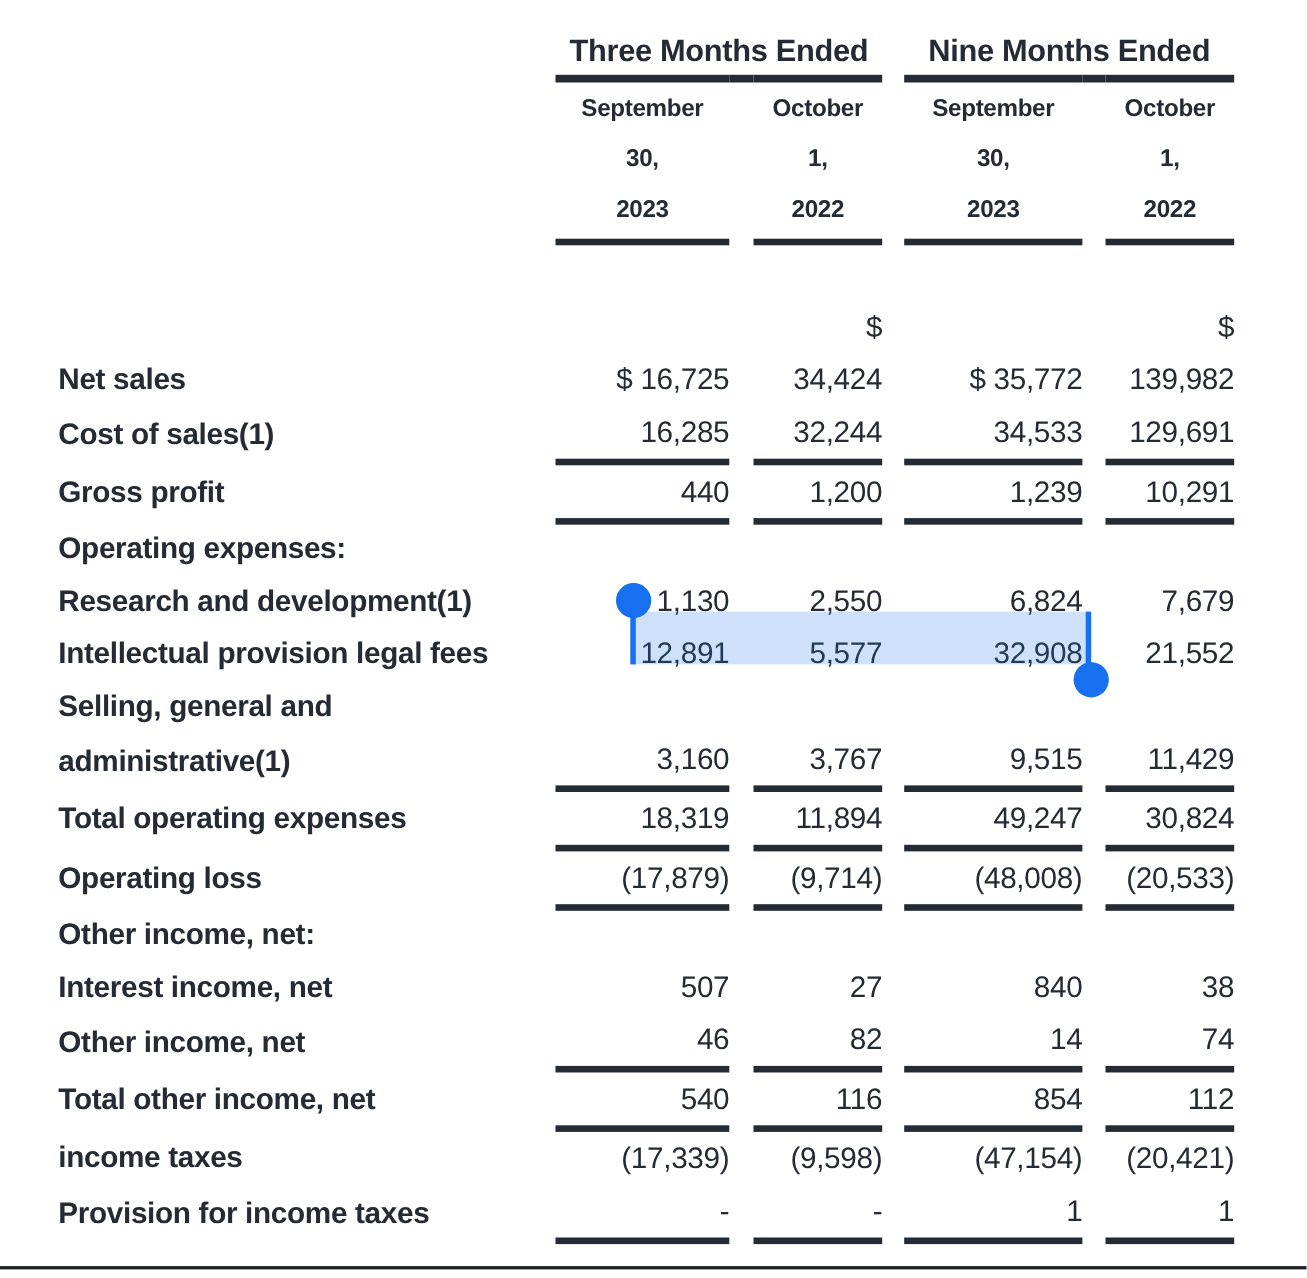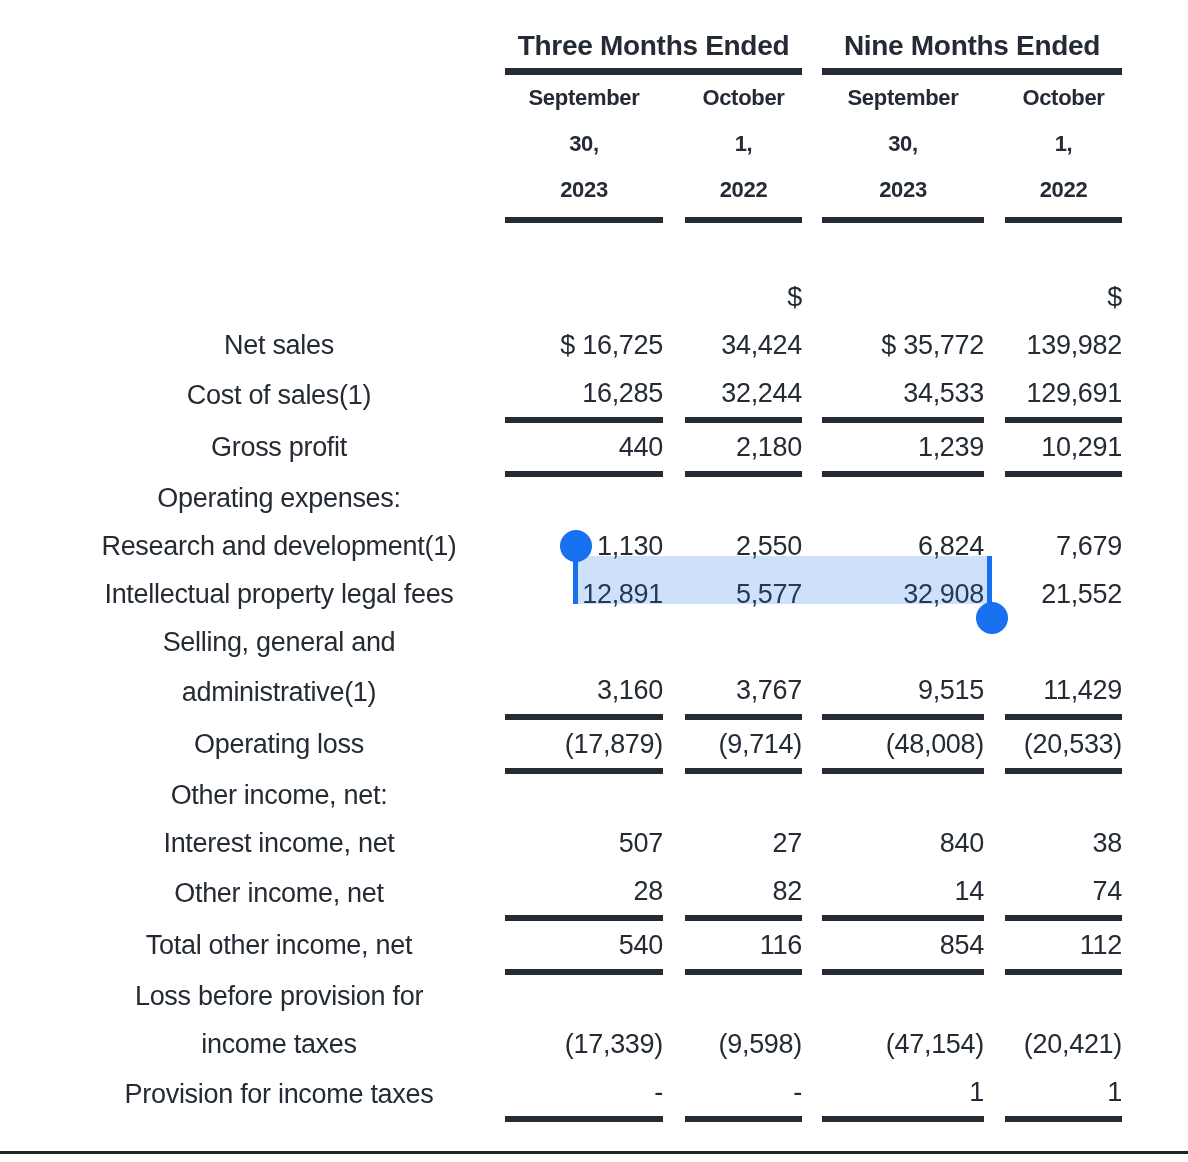--- a/index.html
+++ b/index.html
@@ -46,21 +46,22 @@
     font-size: 22px;
     border-bottom: 6px solid #242b35;
     padding-bottom: 4px;
   }
   .date-cell div { line-height: 46px; }
   
   tr.body-row { height: 48px; }
   tr.body-row td { line-height: 48px; }
   td.lbl {
     padding-left: 53px;
-    text-align: center;
+    text-align: left;
+    font-weight: bold;
   }
   td.val { text-align: right; }
   td.rule { border-bottom: 6px solid #242b35; }
   tr.spacer.lg { height: 53px; }
   
   .sel-layer {
     position: absolute;
     left: 0; top: 0;
     width: 100%; height: 100%;
     pointer-events: none;
@@ -168,21 +169,21 @@
           <td class="val rule">32,244</td>
           <td></td>
           <td class="val rule">34,533</td>
           <td></td>
           <td class="val rule">129,691</td>
         </tr>
         <tr class="body-row">
           <td class="lbl">Gross profit</td>
           <td class="val rule">440</td>
           <td></td>
-          <td class="val rule">2,180</td>
+          <td class="val rule">1,200</td>
           <td></td>
           <td class="val rule">1,239</td>
           <td></td>
           <td class="val rule">10,291</td>
         </tr>
         <tr class="body-row">
           <td class="lbl">Operating expenses:</td>
           <td class="val"></td>
           <td></td>
           <td class="val"></td>
@@ -195,21 +196,21 @@
           <td class="lbl">Research and development(1)</td>
           <td class="val">1,130</td>
           <td></td>
           <td class="val">2,550</td>
           <td></td>
           <td class="val">6,824</td>
           <td></td>
           <td class="val">7,679</td>
         </tr>
         <tr class="body-row">
-          <td class="lbl">Intellectual property legal fees</td>
+          <td class="lbl">Intellectual provision legal fees</td>
           <td class="val">12,891</td>
           <td></td>
           <td class="val">5,577</td>
           <td></td>
           <td class="val">32,908</td>
           <td></td>
           <td class="val">21,552</td>
         </tr>
         <tr class="body-row">
           <td class="lbl">Selling, general and</td>
@@ -225,20 +226,30 @@
           <td class="lbl">administrative(1)</td>
           <td class="val rule">3,160</td>
           <td></td>
           <td class="val rule">3,767</td>
           <td></td>
           <td class="val rule">9,515</td>
           <td></td>
           <td class="val rule">11,429</td>
         </tr>
         <tr class="body-row">
+          <td class="lbl">Total operating expenses</td>
+          <td class="val rule">18,319</td>
+          <td></td>
+          <td class="val rule">11,894</td>
+          <td></td>
+          <td class="val rule">49,247</td>
+          <td></td>
+          <td class="val rule">30,824</td>
+        </tr>
+        <tr class="body-row">
           <td class="lbl">Operating loss</td>
           <td class="val rule">(17,879)</td>
           <td></td>
           <td class="val rule">(9,714)</td>
           <td></td>
           <td class="val rule">(48,008)</td>
           <td></td>
           <td class="val rule">(20,533)</td>
         </tr>
         <tr class="body-row">
@@ -256,47 +267,37 @@
           <td class="val">507</td>
           <td></td>
           <td class="val">27</td>
           <td></td>
           <td class="val">840</td>
           <td></td>
           <td class="val">38</td>
         </tr>
         <tr class="body-row">
           <td class="lbl">Other income, net</td>
-          <td class="val rule">28</td>
+          <td class="val rule">46</td>
           <td></td>
           <td class="val rule">82</td>
           <td></td>
           <td class="val rule">14</td>
           <td></td>
           <td class="val rule">74</td>
         </tr>
         <tr class="body-row">
           <td class="lbl">Total other income, net</td>
           <td class="val rule">540</td>
           <td></td>
           <td class="val rule">116</td>
           <td></td>
           <td class="val rule">854</td>
           <td></td>
           <td class="val rule">112</td>
-        </tr>
-        <tr class="body-row">
-          <td class="lbl">Loss before provision for</td>
-          <td class="val"></td>
-          <td></td>
-          <td class="val"></td>
-          <td></td>
-          <td class="val"></td>
-          <td></td>
-          <td class="val"></td>
         </tr>
         <tr class="body-row">
           <td class="lbl">income taxes</td>
           <td class="val">(17,339)</td>
           <td></td>
           <td class="val">(9,598)</td>
           <td></td>
           <td class="val">(47,154)</td>
           <td></td>
           <td class="val">(20,421)</td>

